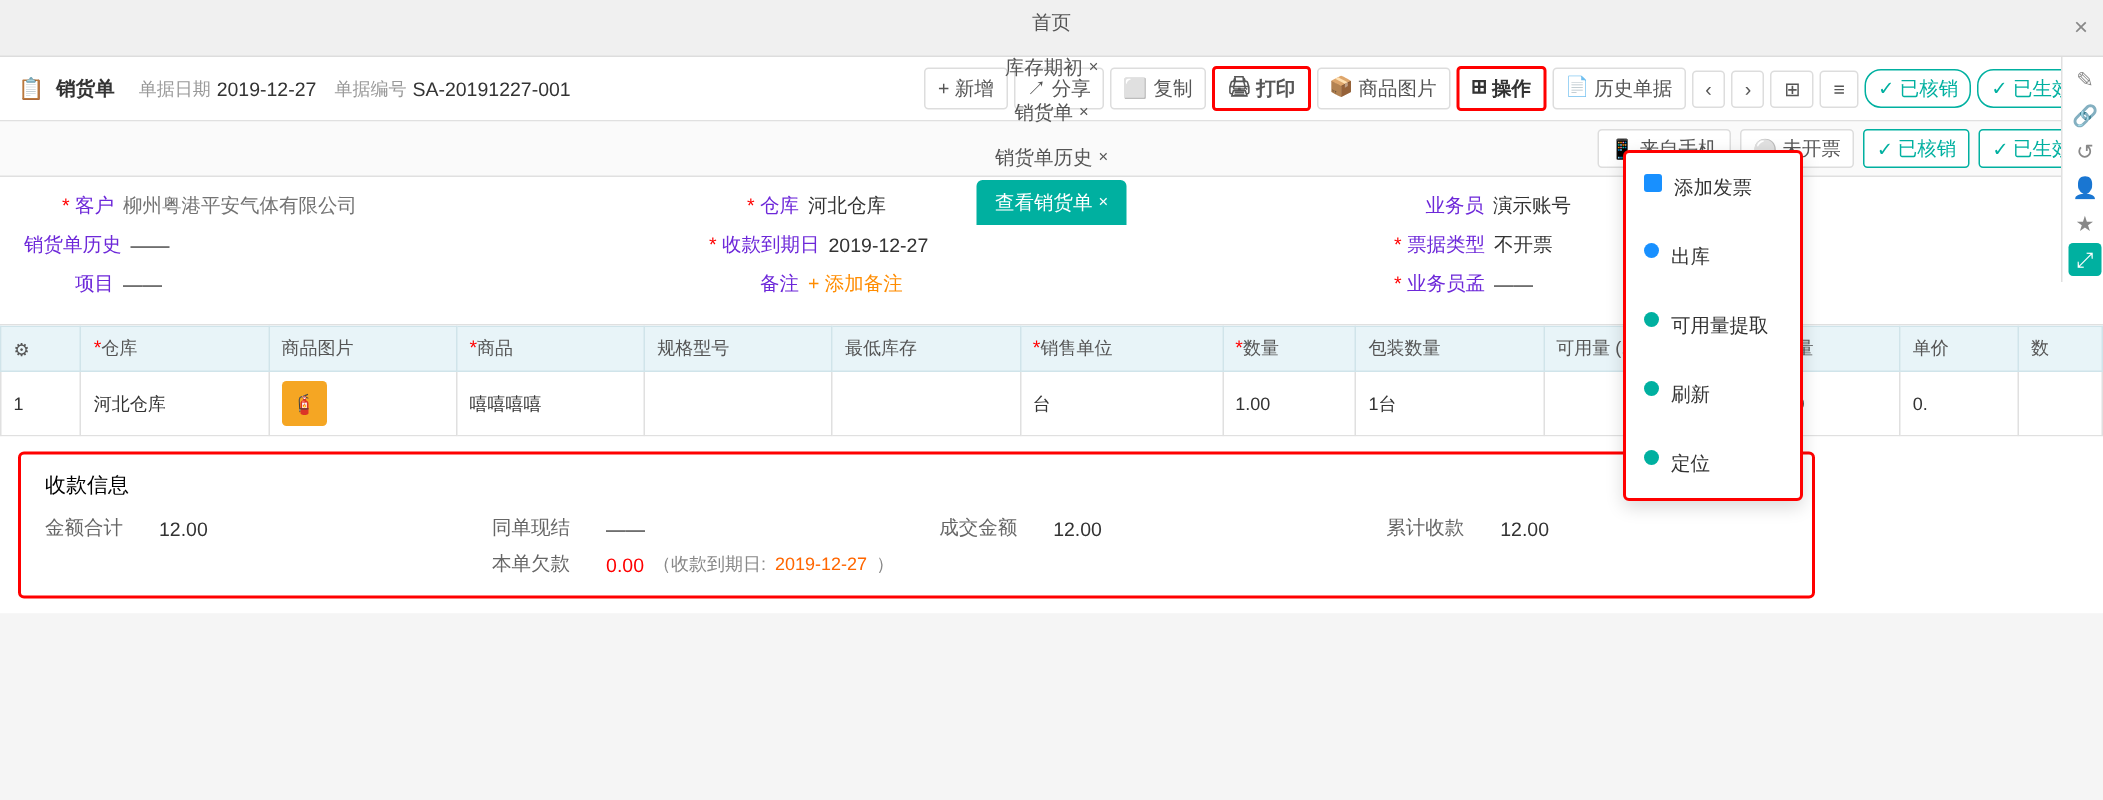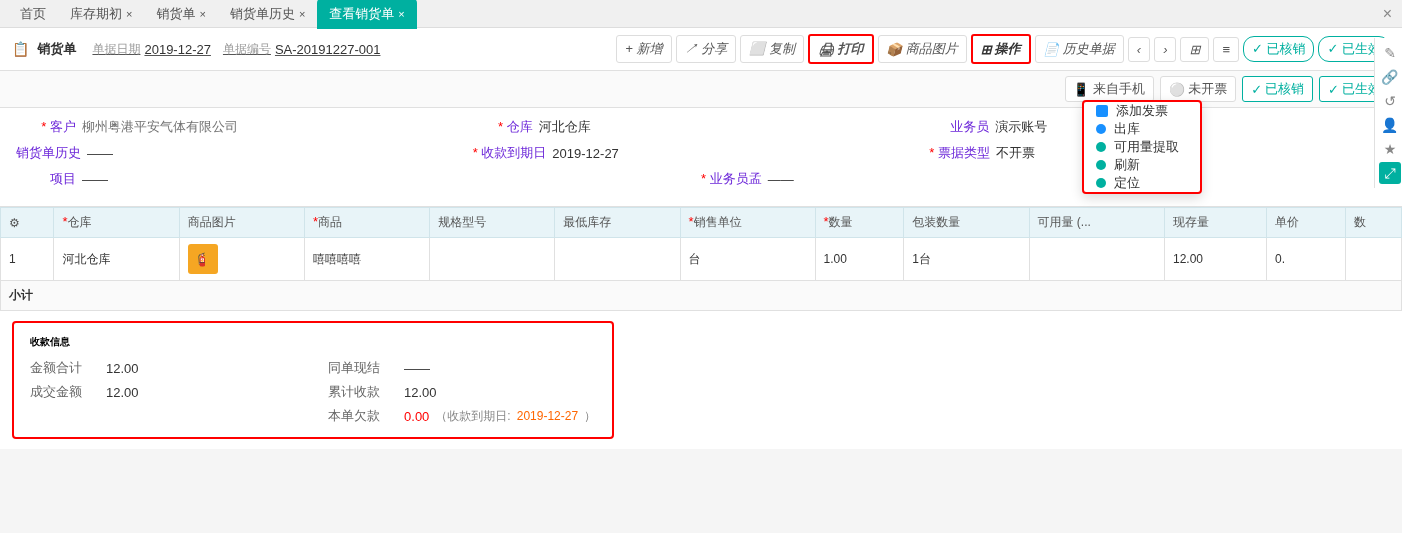--- a/index.html
+++ b/index.html
@@ -2,21 +2,21 @@
 <html><head>
   <meta charset="utf-8">
   <style>
     * { box-sizing: border-box; margin: 0; padding: 0; font-family: 'Microsoft YaHei', Arial, sans-serif; font-size: 13px; }
     body { background: #f5f5f5; overflow: hidden; }
 
     
     .tab-bar {
       display: flex; align-items: center;
       background: #f0f0f0; border-bottom: 1px solid #ddd;
-      padding: 0 8px; height: 28px; position: relative;
+      padding: 0 8px; height: 38px; position: relative; flex-direction: column;
     }
     .tab-item {
       display: flex; align-items: center; gap: 4px;
       padding: 6px 12px; cursor: pointer;
       border-radius: 4px 4px 0 0; color: #555;
       white-space: nowrap;
     }
     .tab-item.active {
       background: #00b0a0; color: #fff;
     }
@@ -26,28 +26,28 @@
     
     .toolbar {
       display: flex; align-items: center; gap: 6px;
       background: #fff; border-bottom: 1px solid #e0e0e0;
       padding: 6px 12px; flex-wrap: wrap;
     }
     .doc-title-area { display: flex; align-items: center; gap: 8px; flex: 1; }
     .doc-icon { color: #00b0a0; font-size: 14px; }
     .doc-title { font-weight: bold; color: #333; }
     .doc-meta { display: flex; align-items: center; gap: 12px; margin-left: 8px; }
-    .doc-meta-item { display: flex; align-items: center; gap: 4px; color: #555; text-decoration: underline; }
+    .doc-meta-item { display: flex; align-items: center; gap: 4px; color: #555; }
     .doc-meta-label { color: #999; font-size: 12px; }
     .toolbar-actions { display: flex; align-items: center; gap: 4px; }
     .btn-action {
-      display: flex; align-items: center; gap: 3px;
+      display: flex; align-items: flex-start; gap: 3px;
       padding: 4px 8px; border: 1px solid #ddd;
       border-radius: 3px; background: #fff; cursor: pointer;
-      color: #555; white-space: nowrap; font-style: italic;
+      color: #555; white-space: nowrap;
     }
     .btn-operation { background: #fff; border: 2px solid red; color: #333; border-radius: 3px; padding: 4px 8px; cursor: pointer; font-weight: bold; }
     .status-badge {
       padding: 3px 8px; border-radius: 3px; font-size: 12px;
       border: 1px solid; cursor: pointer;
     }
     .badge-green { color: #00b0a0; border-color: #00b0a0; background: #fff; border-radius: 11px; }
 
     
     .form-area {
@@ -90,37 +90,37 @@
     tr:nth-child(even) td { background: #fafafa; }
     .subtotal-row td { background: #fef9e7; font-weight: bold; }
     .product-img { width: 30px; height: 30px; background: #f5a623; border-radius: 3px; display: flex; align-items: center; justify-content: center; }
 
     
     .bottom-section { display: flex; padding: 10px 12px; background: #fff; gap: 20px; }
     .payment-info {
       border: 2px solid red; border-radius: 4px;
       padding: 12px 16px; min-width: 400px;
     }
-    .payment-title { font-weight: bold; margin-bottom: 10px; font-size: 10px; }
+    .payment-title { font-weight: normal; margin-bottom: 10px; font-size: 14px; }
     .payment-row { display: flex; align-items: center; gap: 6px; }
     .payment-label { color: #666; min-width: 70px; }
     .payment-value { color: #333; }
     .payment-value.red { color: red; }
 
     
     .dropdown-menu {
       position: absolute; background: #fff;
       border: 2px solid red; border-radius: 4px;
       box-shadow: 0 4px 12px rgba(0,0,0,0.15);
       z-index: 100; min-width: 120px;
       top: 100px; right: 200px;
     }
     .dropdown-item {
-      display: flex; align-items: center; gap: 8px;
-      padding: 0 12px; cursor: pointer;
+      display: flex; gap: 8px;
+      padding: 14px 12px; cursor: pointer;
       color: #333;
     }
     .dropdown-dot { width: 10px; height: 10px; border-radius: 50%; }
     .dot-blue { background: #1890ff; }
     .dot-teal { background: #00b0a0; }
     .icon-square { width: 12px; height: 12px; background: #1890ff; border-radius: 2px; }
 
     
     .right-sidebar {
       position: fixed; right: 0; top: 38px;
@@ -260,20 +260,26 @@
     </div>
     <div class="form-field">
       <span class="field-label required">票据类型</span>
       <span class="field-value">不开票</span>
     </div>
   </div>
   <div class="form-row">
     <div class="form-field">
       <span class="field-label">项目</span>
       <span class="field-value">——</span>
+    </div>
+    <div class="form-field">
+      <span class="field-label">备注</span>
+      <span class="field-value" style="color: #ff8c00; cursor: pointer;">
+        <span>+ 添加备注</span>
+      </span>
     </div>
     <div class="form-field">
       <span class="field-label required">业务员孟</span>
       <span class="field-value">——</span>
     </div>
   </div>
 </div>
 
 <div class="table-wrap">
   <table>
@@ -305,31 +311,28 @@
         <td></td>
         <td></td>
         <td>台</td>
         <td>1.00</td>
         <td>1台</td>
         <td></td>
         <td>12.00</td>
         <td>0.</td>
         <td></td>
       </tr>
-      <tr class="subtotal-row">
-        <td colspan="13">小计</td>
-      </tr>
     </tbody>
   </table>
 </div>
 
 <div class="bottom-section">
   <div class="payment-info">
     <div class="payment-title">收款信息</div>
-    <div style="display: grid; grid-template-columns: 1fr 1fr; gap: 6px 30px;">
+    <div style="display: grid; grid-template-columns: 1fr 1fr 1fr 1fr; gap: 6px 30px;">
       <div class="payment-row">
         <span class="payment-label">金额合计</span>
         <span class="payment-value">12.00</span>
       </div>
       <div class="payment-row">
         <span class="payment-label">同单现结</span>
         <span class="payment-value">——</span>
       </div>
       <div class="payment-row">
         <span class="payment-label">成交金额</span>

